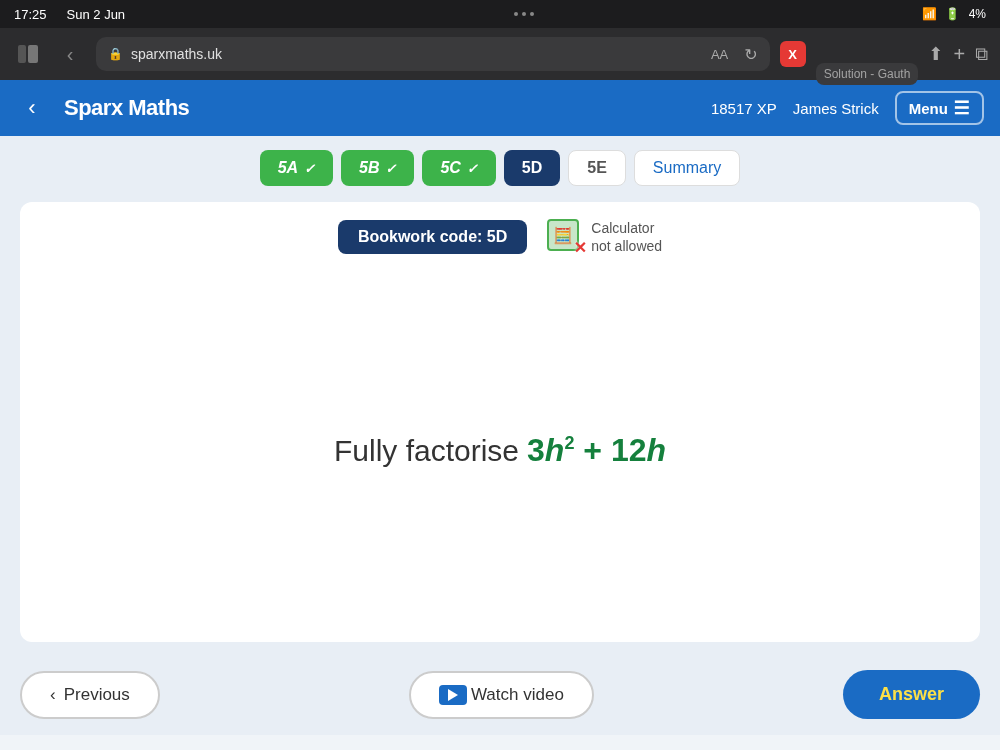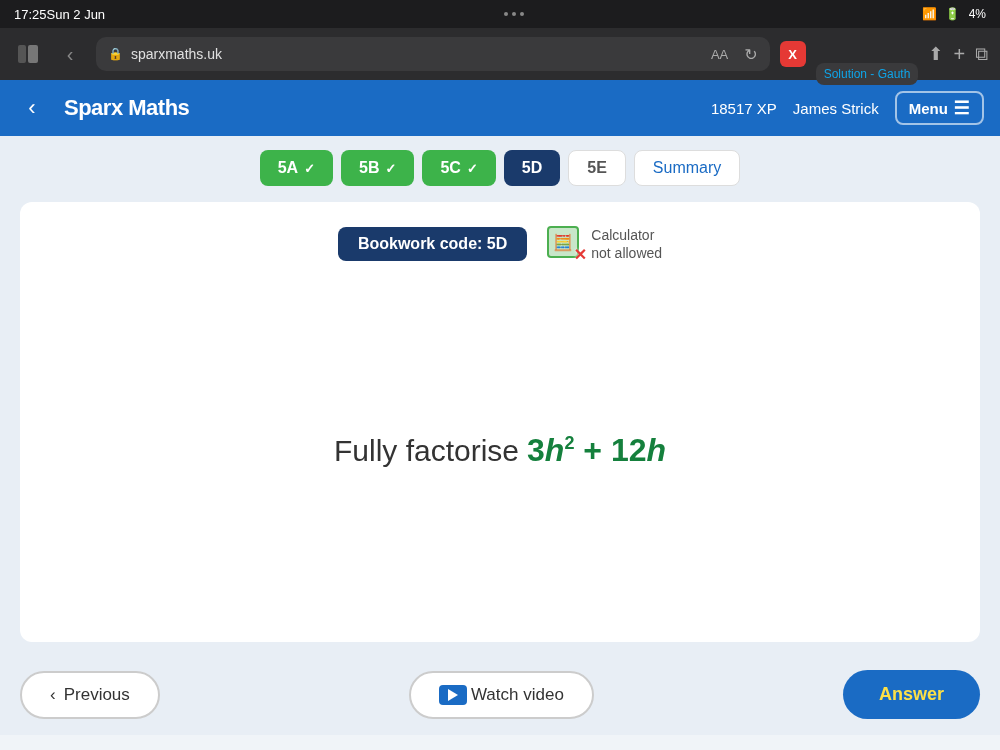--- a/index.html
+++ b/index.html
@@ -16,21 +16,21 @@
       background: #1c1c1e;
       color: white;
       height: 28px;
       display: flex;
       align-items: center;
       justify-content: space-between;
       padding: 0 14px;
       font-size: 13px;
       font-weight: 500;
     }
-    .status-left { display: flex; gap: 0; align-items: flex-end; }
+    .status-left { display: flex; gap: 20px; align-items: flex-end; }
     .status-center { display: flex; gap: 4px; }
     .status-right { display: flex; gap: 8px; align-items: center; font-size: 12px; }
     .dot { width: 4px; height: 4px; background: #888; border-radius: 50%; }
 
     
     .browser-chrome {
       background: #2c2c2e;
       height: 52px;
       display: flex;
       align-items: center;
@@ -70,21 +70,21 @@
       width: 26px; height: 26px;
       background: #e53935;
       border-radius: 6px;
       display: flex; align-items: center; justify-content: center;
       color: white;
       font-size: 13px;
       font-weight: bold;
     }
     .solution-btn {
       background: #3a3a3c;
-      color: #0ea5e9;
+      color: #a3a3a3;
       border-radius: 8px;
       padding: 4px 8px;
       font-size: 12px;
       cursor: pointer;
       margin-top: 40px;
     }
 
     
     .nav-bar {
       background: #1a6bc4;
@@ -145,20 +145,21 @@
       font-size: 16px;
       font-weight: 600;
       cursor: pointer;
       display: flex;
       align-items: center;
       gap: 6px;
     }
     .tab-green {
       background: #3db34a;
       color: white;
+      font-style: italic;
     }
     .tab-active {
       background: #1a3a6b;
       color: white;
     }
     .tab-inactive {
       background: white;
       color: #555;
       border: 1px solid #ddd;
     }
@@ -172,21 +173,21 @@
 
     
     .main-area {
       background: #e8eef5;
       padding: 16px 20px;
       flex: 1;
     }
     .content-card {
       background: white;
       border-radius: 12px;
-      padding: 24px;
+      padding: 17px;
       min-height: 440px;
       display: flex;
       flex-direction: column;
       align-items: center;
       justify-content: space-between;
     }
     .bookwork-row {
       display: flex;
       align-items: center;
       gap: 20px;

